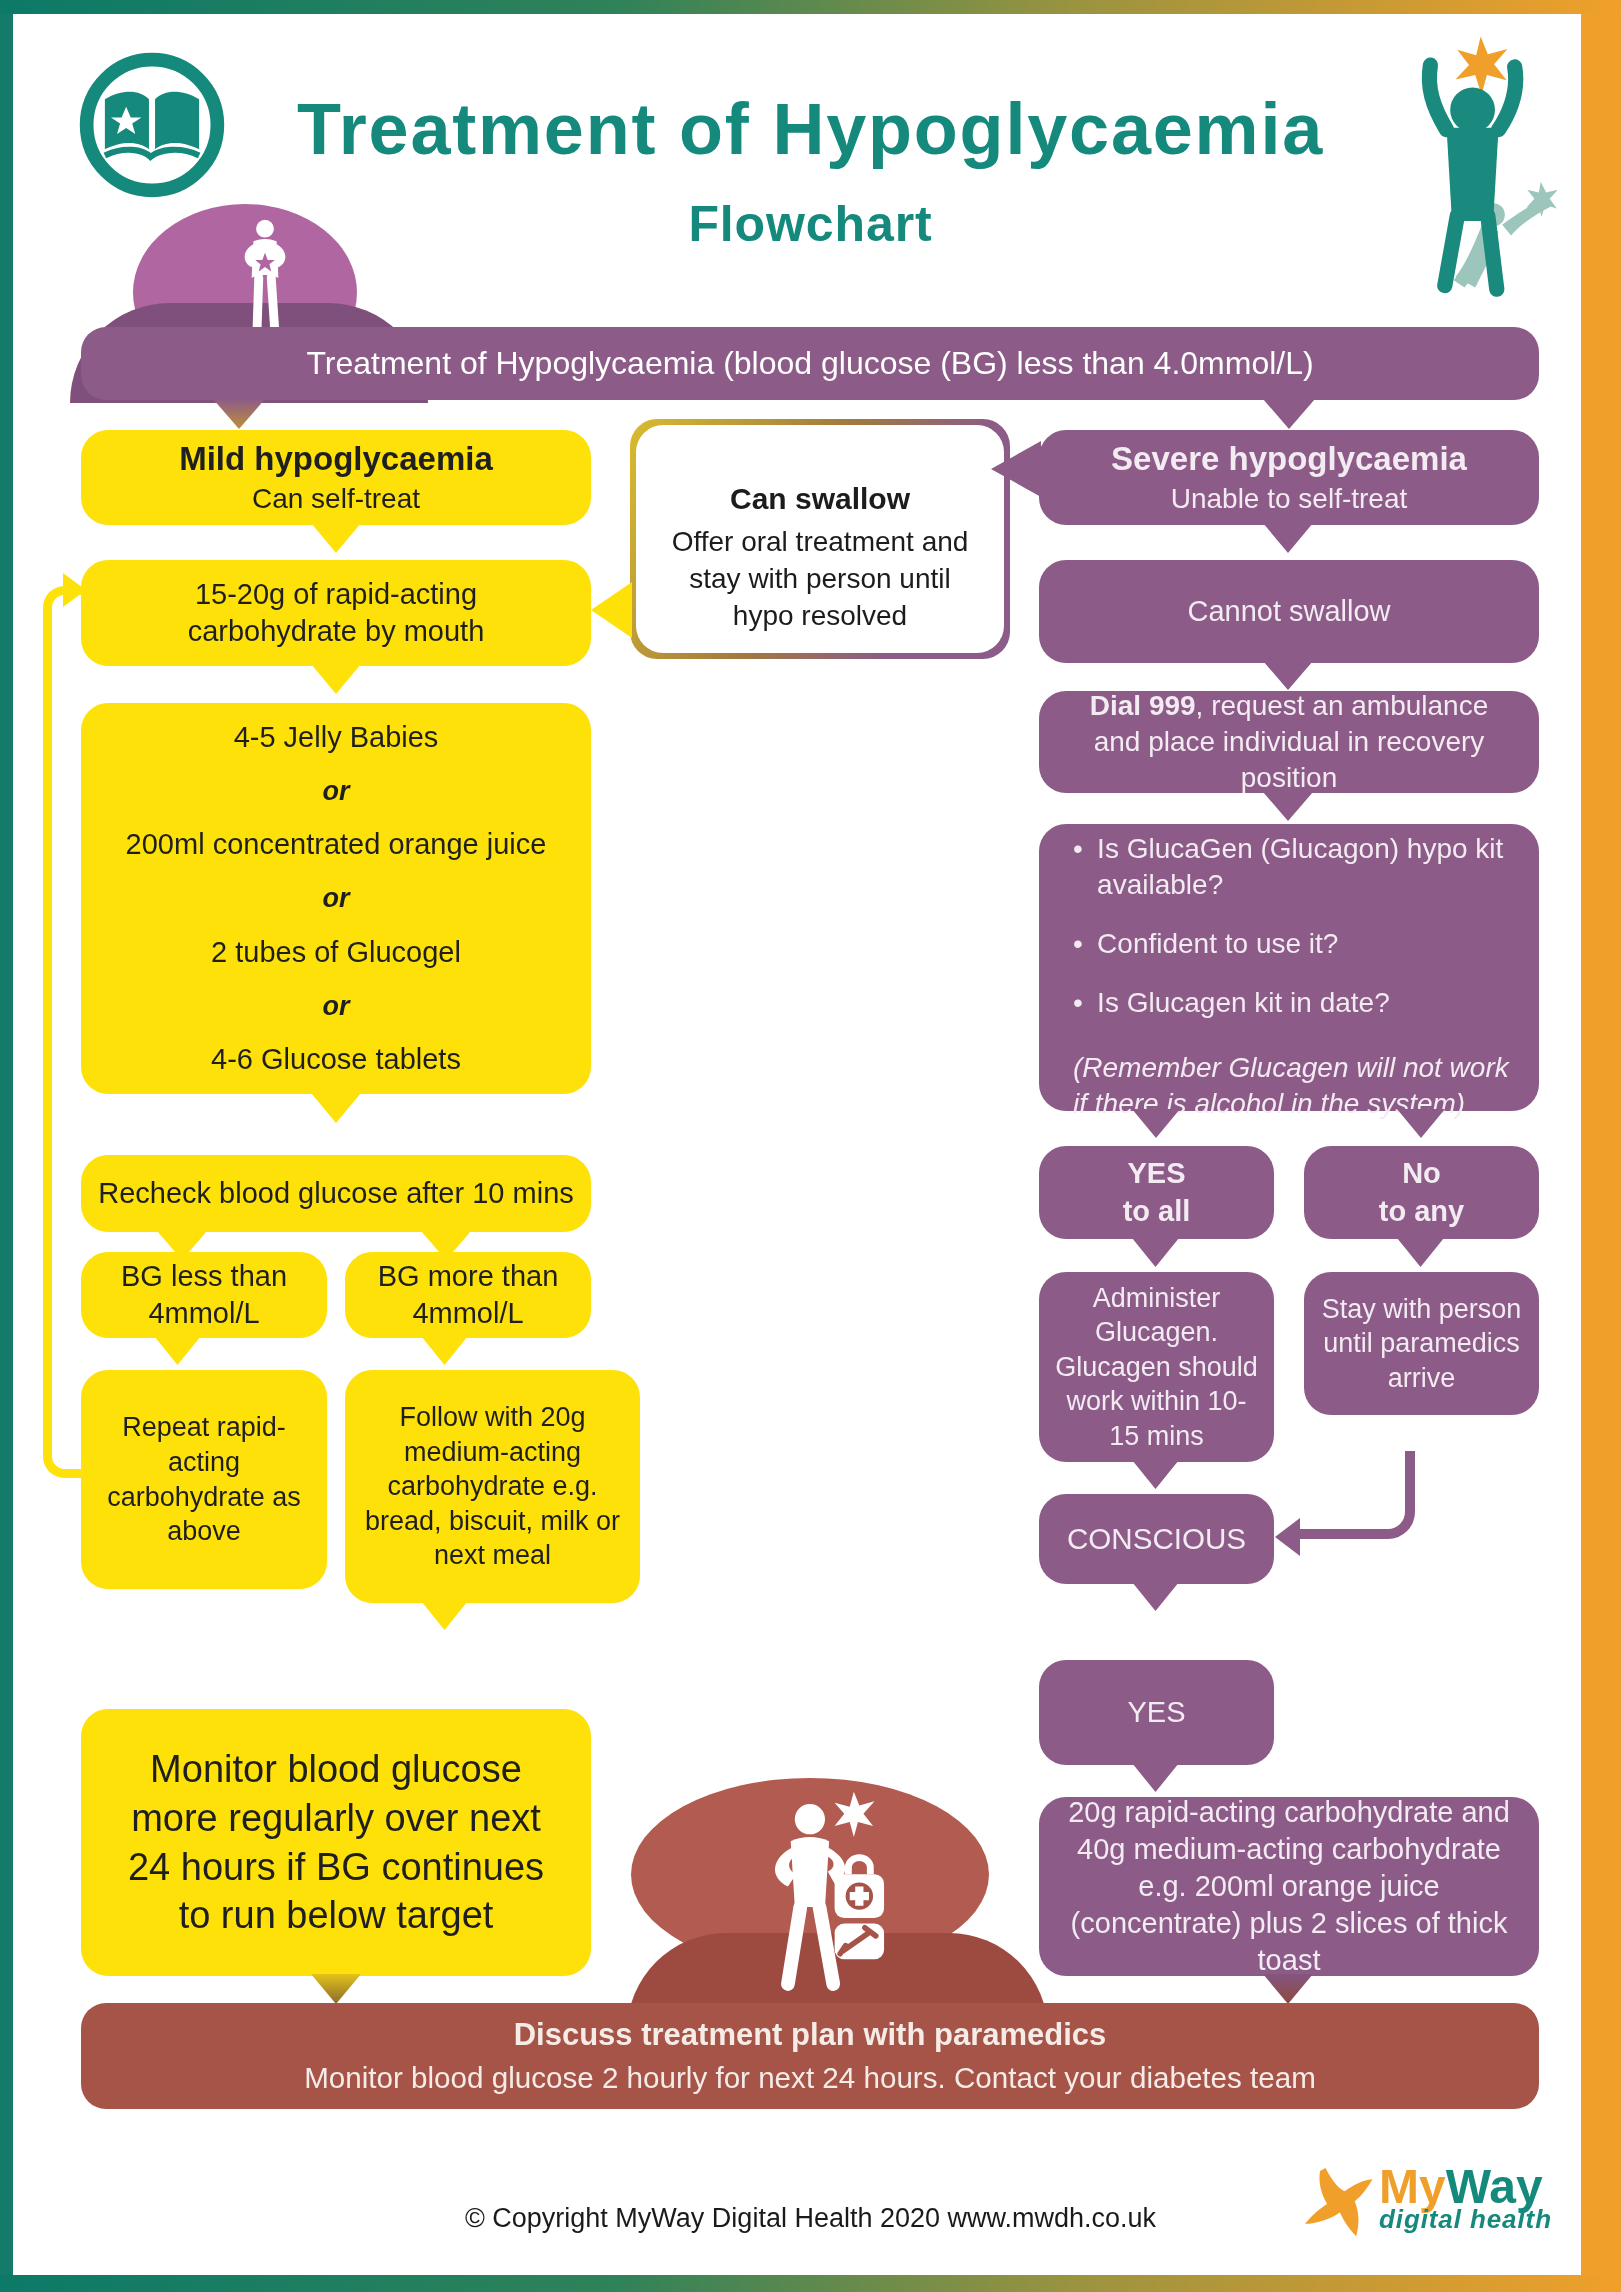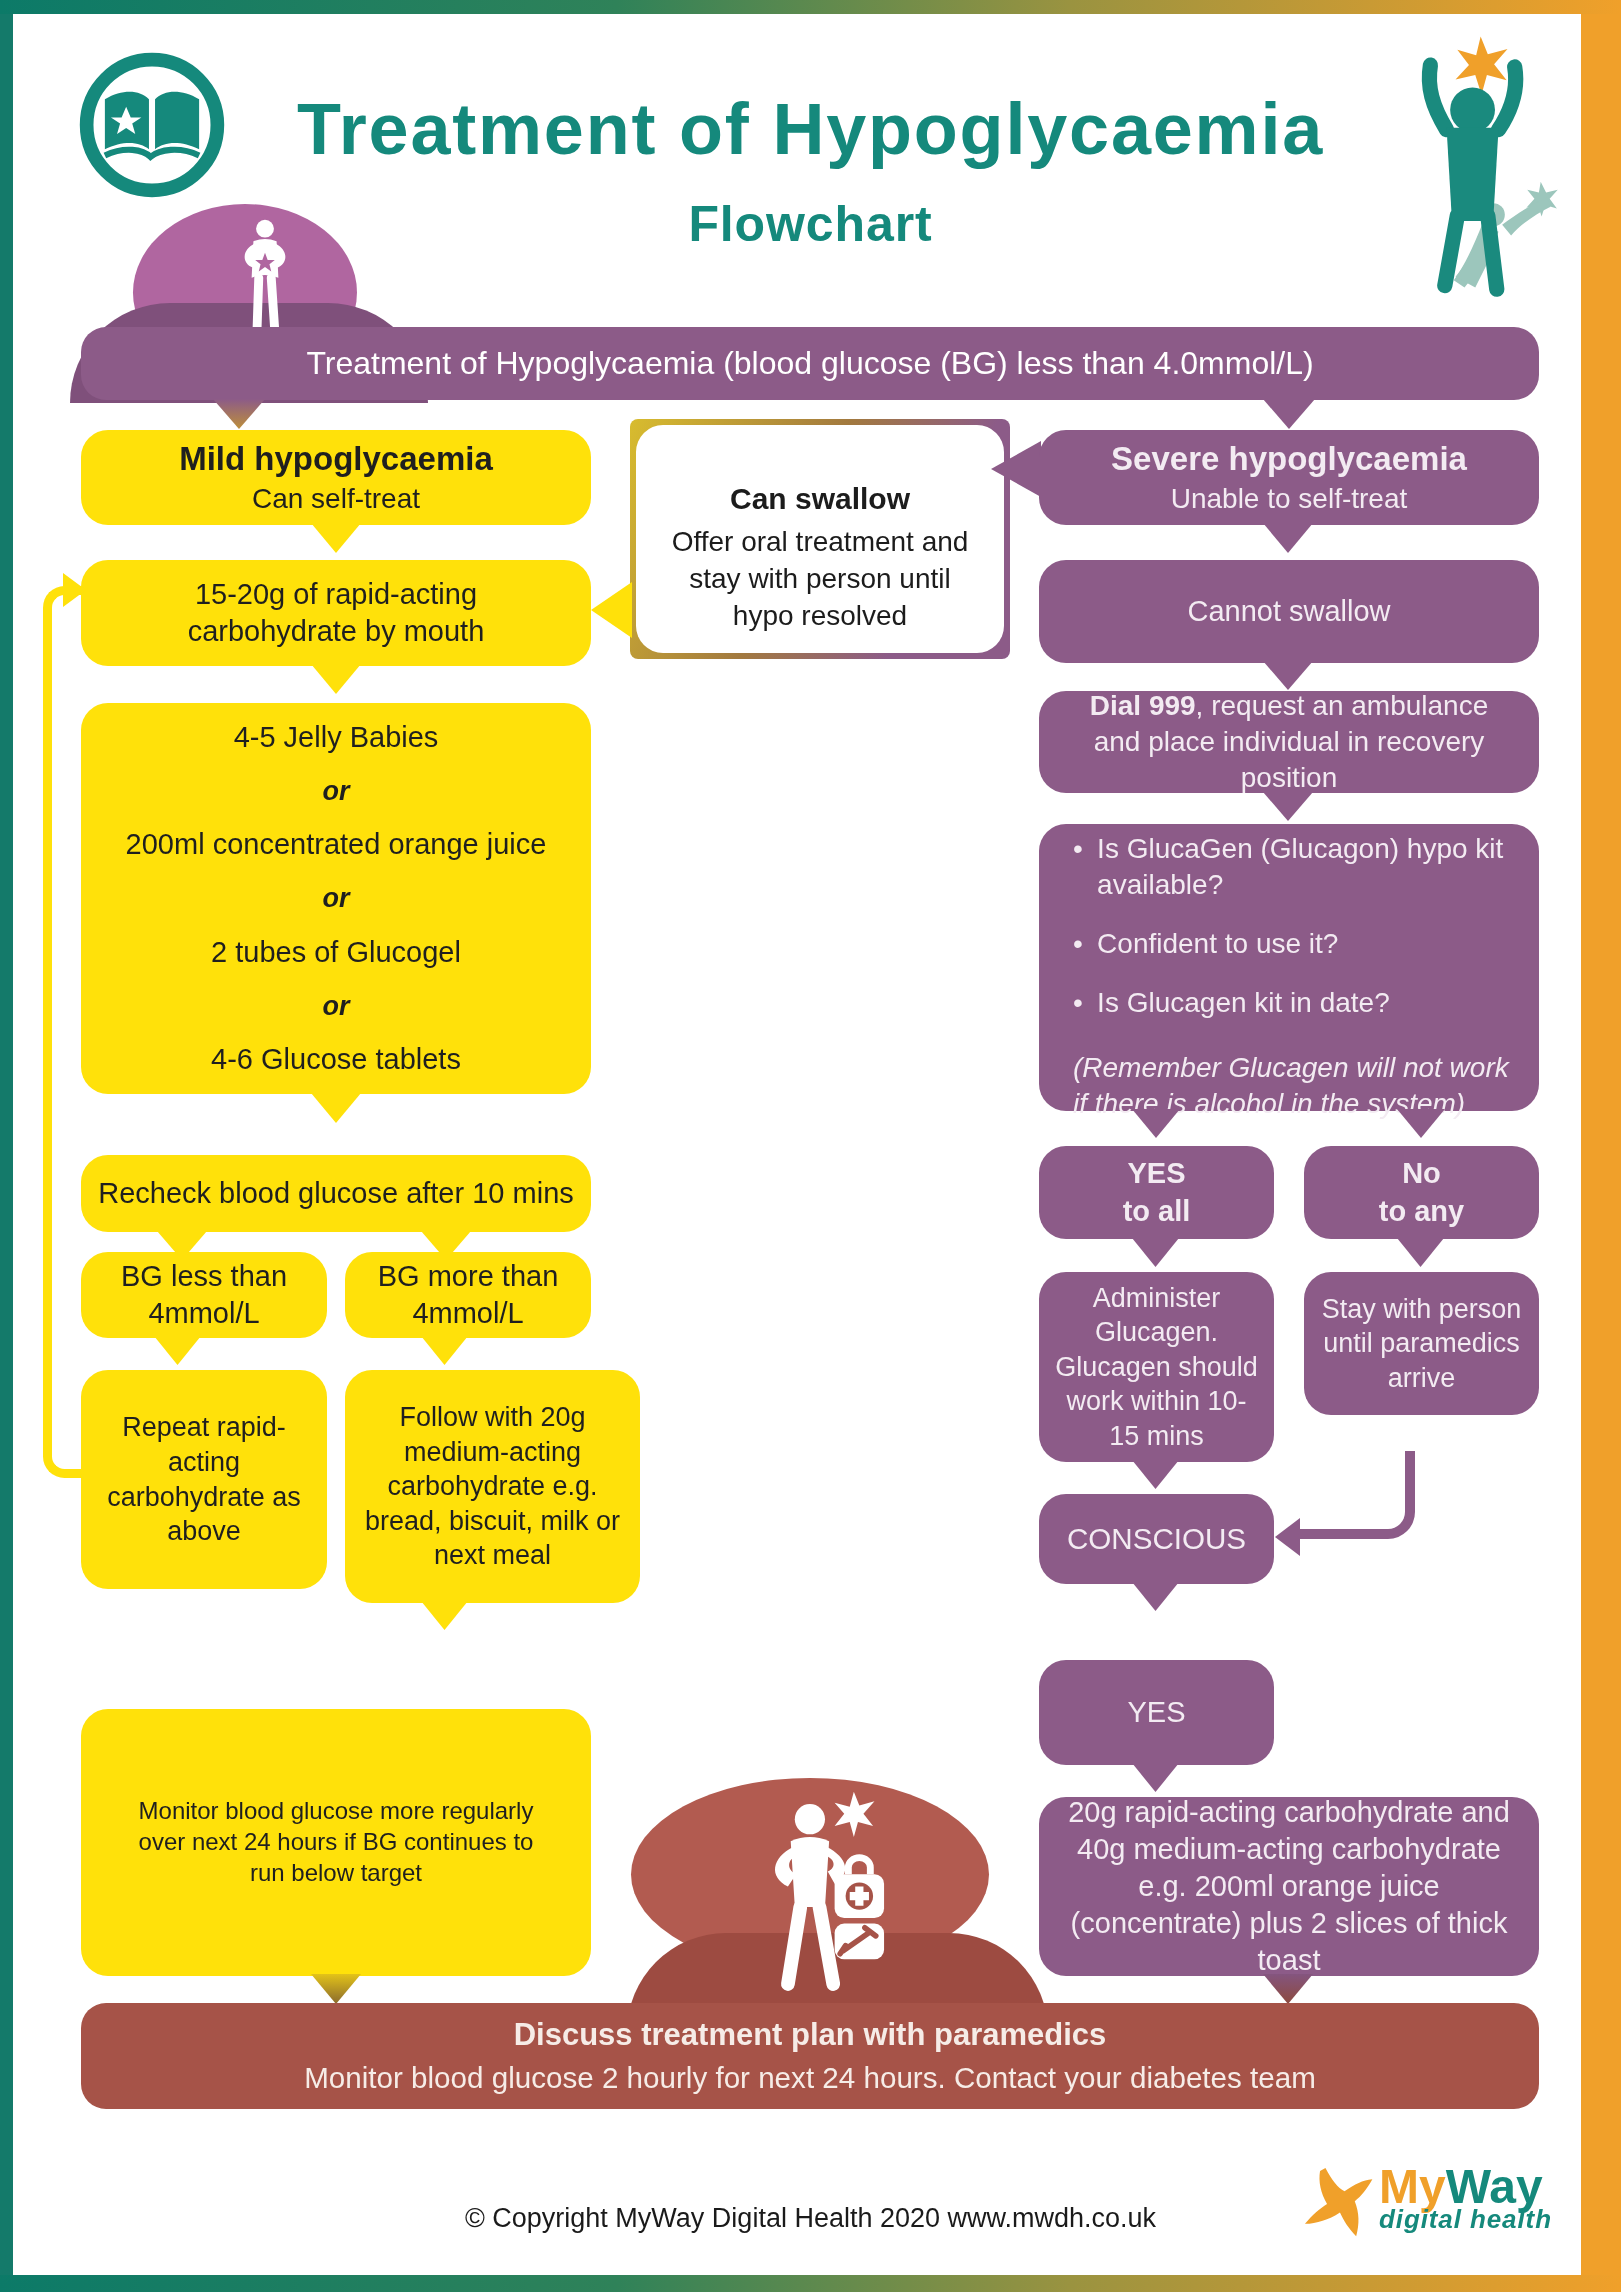--- a/index.html
+++ b/index.html
@@ -35,21 +35,21 @@
   .tail{clip-path:polygon(0 0,100% 0,50% 100%);}
   .tri-left{clip-path:polygon(100% 0,100% 100%,0 50%);}
   .tri-right{clip-path:polygon(0 0,100% 50%,0 100%);}
   .y{background:#ffe10a;} .p{background:#8c5b88;}
   
   .bullets{align-items:flex-start;text-align:left;padding:25px 27px 18px 34px;font-size:28px;}
   .brow{display:flex;gap:14.3px;margin:11.6px 0;}
   .brow .dot{flex:0 0 auto;}
   .note{font-style:italic;margin-top:17px;line-height:1.3;}
   
-  .wouter{border-radius:8px;background:linear-gradient(115deg,#d8bc2e 0%,#a2793f 45%,#8c5b88 75%);}
+  .wouter{border-radius:27px;background:linear-gradient(115deg,#d8bc2e 0%,#a2793f 45%,#8c5b88 75%);}
   .winner{position:absolute;left:6.3px;top:6.3px;right:6.3px;bottom:6.3px;background:#ffffff;border-radius:27px;
      display:flex;flex-direction:column;align-items:center;justify-content:flex-start;
      padding:54px 23px 18px 23px;box-sizing:border-box;text-align:center;color:#1c1c1c;font-size:28px;line-height:1.32;}
   .wtitle{font-weight:bold;font-size:30px;margin-bottom:5.4px;}
   
   .loop{left:43px;top:586px;width:38px;height:892px;border-left:9.9px solid #ffe10a;
         border-top:9.9px solid #ffe10a;border-bottom:9.9px solid #ffe10a;
         border-radius:21.5px 0 0 21.5px;box-sizing:border-box;}
   .elbow{left:1297px;top:1451px;width:118px;height:88px;border-right:10.7px solid #8c5b88;
         border-bottom:10.7px solid #8c5b88;border-radius:0 0 27px 0;box-sizing:border-box;}
@@ -152,21 +152,21 @@
   <div class="abs tail y" style="left:421px;top:1336px;width:47px;height:29px;"></div>
 
   <div class="abs ybox small" style="left:81px;top:1370px;width:246px;height:219px;padding:0 14.3px;">
     <div>Repeat rapid-acting carbohydrate as above</div>
   </div>
   <div class="abs ybox small" style="left:345px;top:1370px;width:295px;height:233px;padding:0 14.3px;">
     <div>Follow with 20g medium-acting carbohydrate e.g. bread, biscuit, milk or next meal</div>
   </div>
   <div class="abs tail y" style="left:421px;top:1601px;width:47px;height:29px;"></div>
 
-  <div class="abs ybox" style="left:81px;top:1709px;width:510px;height:267px;padding:0 39px;font-size:24px;">
+  <div class="abs ybox" style="left:81px;top:1709px;width:510px;height:267px;padding:0 39px;font-size:38px;">
     <div>Monitor blood glucose more regularly over next 24 hours if BG continues to run below target</div>
   </div>
   <div class="abs tail" style="left:311px;top:1974px;width:50px;height:30px;background:linear-gradient(180deg,#e3c318,#8a6a2e);"></div>
 
   <div class="abs loop"></div>
   <div class="abs tri-right y" style="left:63px;top:573px;width:23px;height:34px;"></div>
 
   <div class="abs wouter" style="left:630px;top:419px;width:380px;height:240px;">
     <div class="winner">
       <div class="wtitle">Can swallow</div>

